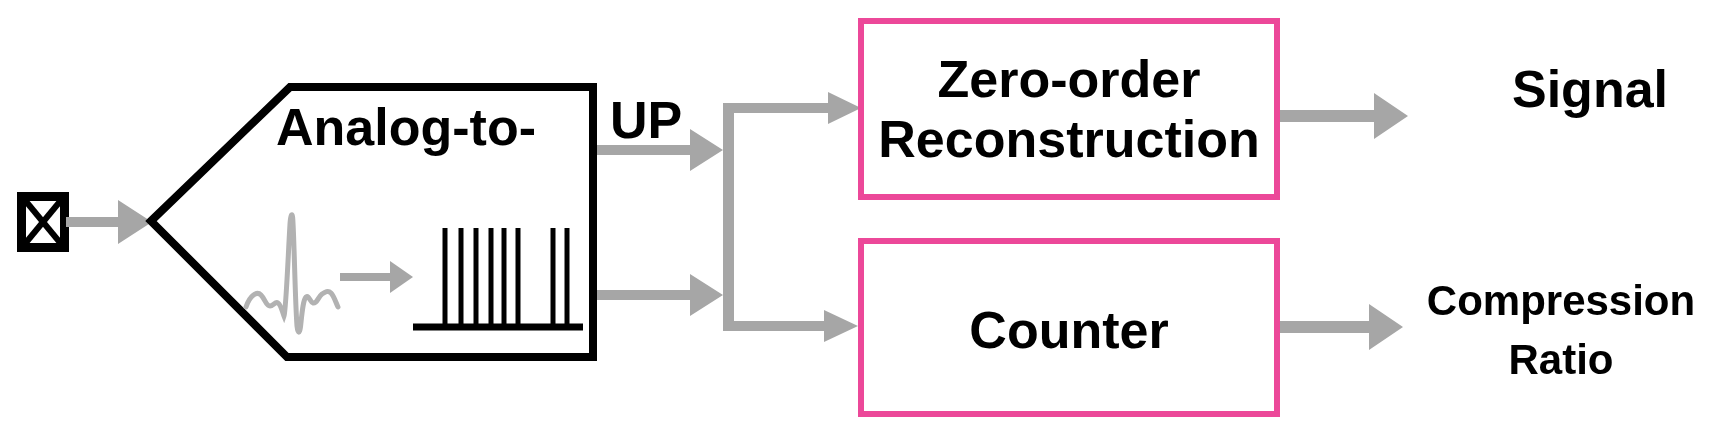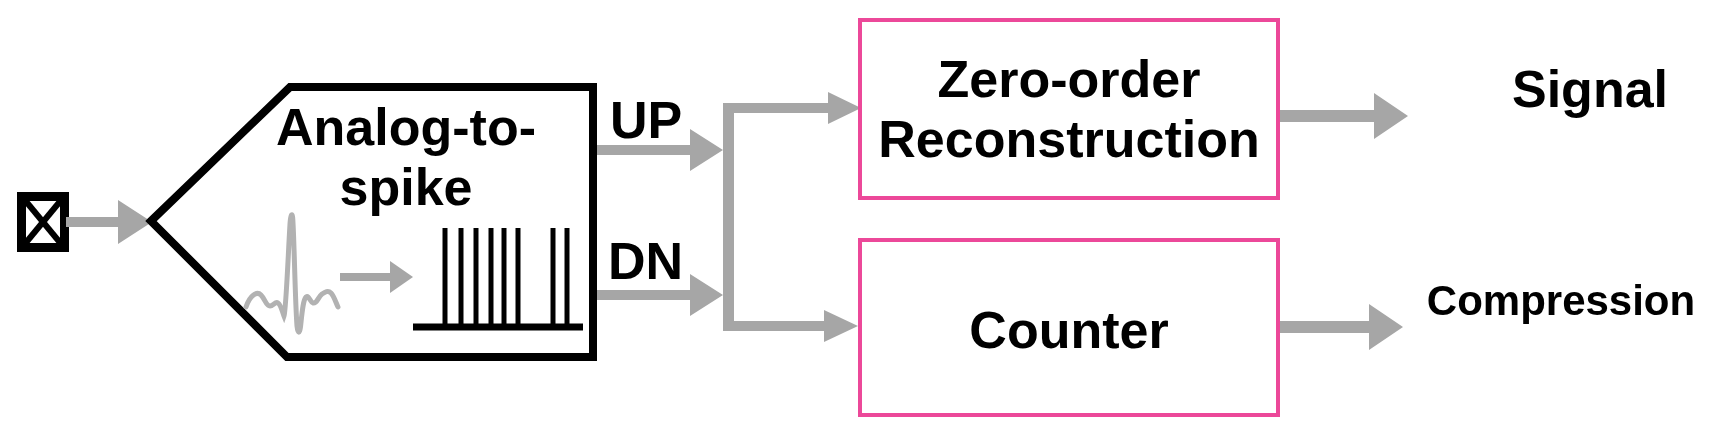--- a/index.html
+++ b/index.html
@@ -26,21 +26,21 @@
     font-size: 52px;
     line-height: 60px;
     color: #000000;
     white-space: nowrap;
   }
   .lbl span { display: block; }
   .center { text-align: center; }
   .block-box {
     position: absolute;
     box-sizing: border-box;
-    border: 4px solid #ec4899;
+    border: 6px solid #ec4899;
     background: #ffffff;
     display: flex;
     flex-direction: column;
     justify-content: center;
     align-items: center;
     font-weight: 700;
     font-size: 52px;
     line-height: 60px;
     color: #000000;
     text-align: center;
@@ -103,36 +103,35 @@
       <path d="M734,321 H824 V310 L858,326 L824,342 V331 H734 Z"></path>
     </g>
 
     <path d="M1279,110 H1374 V93 L1408,116 L1374,139 V122 H1279 Z" fill="#a6a6a6"></path>
 
     <path d="M1279,321 H1369 V304 L1403,327 L1369,350 V333 H1279 Z" fill="#a6a6a6"></path>
   </svg>
 
   <div class="lbl center" id="converter-label">
     <span>Analog-to-</span>
-    <span>spike</span>
   </div>
 
   <div class="lbl" id="up-label">UP</div>
-  <div class="lbl" id="dn-label">DN</div>
 
   <div class="block-box" id="box-recon">
     <span>Zero-order</span>
     <span>Reconstruction</span>
   </div>
 
   <div class="block-box" id="box-counter">
     <span>Counter</span>
   </div>
 
   <div class="lbl center" id="signal-label">
     <span>Signal</span>
   </div>
 
   <div class="lbl center" id="compression-label">
     <span>Compression</span>
+    <span>Ratio</span>
   </div>
 
 </div>
 
 </body></html>

